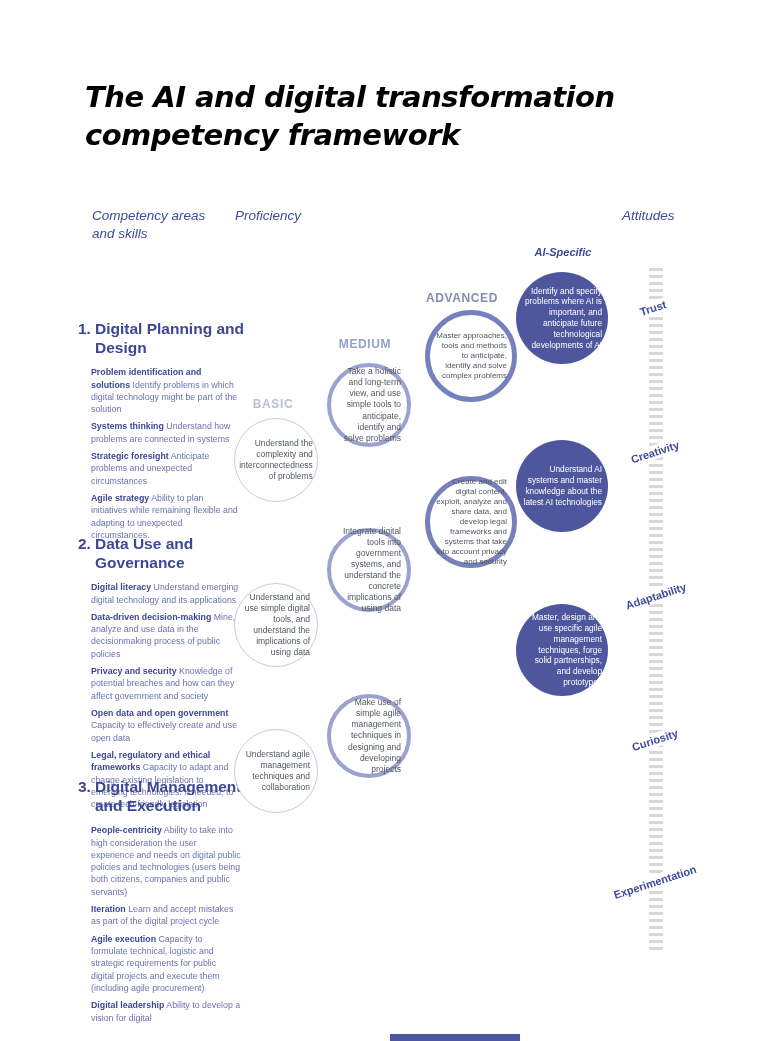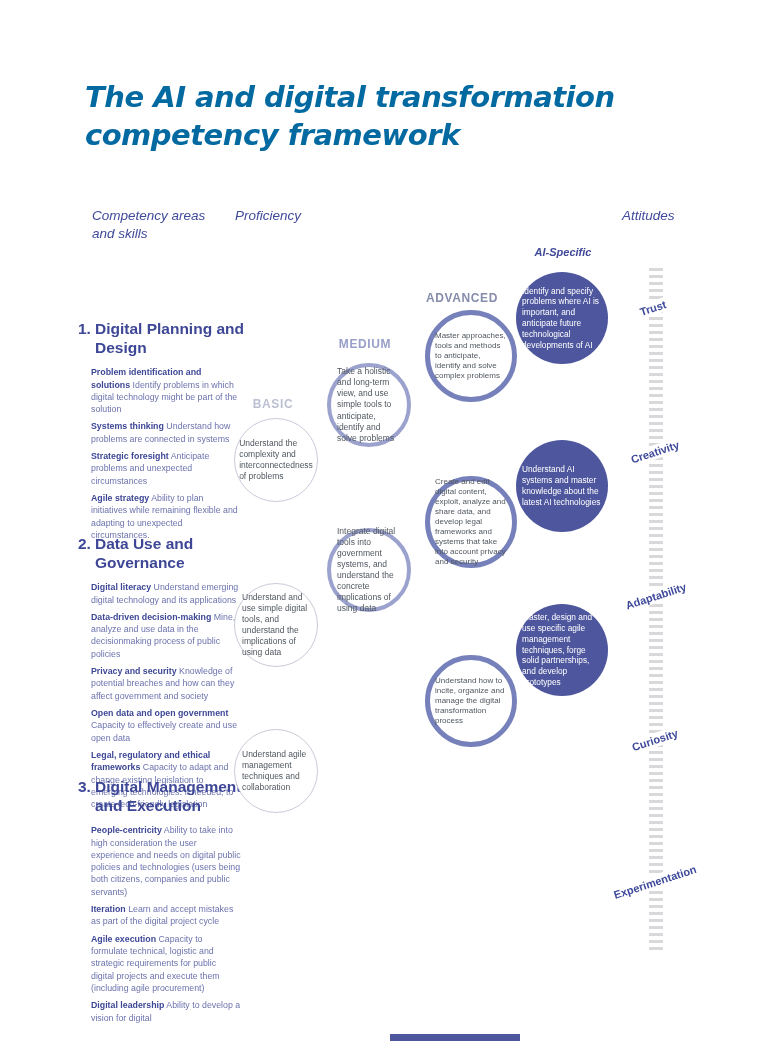--- a/index.html
+++ b/index.html
@@ -2,21 +2,21 @@
 <html><head>
 <meta charset="utf-8">
 <style>
   html,body{margin:0;padding:0;background:#fff;}
   .page{position:relative;width:768px;height:1041px;background:#fff;overflow:hidden;
         font-family:"Liberation Sans",sans-serif;}
 
   .title{position:absolute;left:85px;top:60px;width:590px;
          font-family:"DejaVu Sans","Liberation Sans",sans-serif;
          font-size:29px;font-weight:bold;font-style:italic;line-height:1.3;
-         color:#0369a1;letter-spacing:-0.5px;white-space:pre-line;}
+         color:#000000;letter-spacing:-0.5px;white-space:pre-line;}
 
   .col-header{position:absolute;font-size:13.5px;font-style:italic;color:#3f4a9a;
               line-height:1.3;white-space:pre-line;}
   .h-competency{left:92px;top:207px;width:140px;}
   .h-proficiency{left:235px;top:207px;}
   .h-attitudes{left:622px;top:207px;}
 
   .lvl{position:absolute;width:110px;text-align:center;font-size:12px;letter-spacing:0.6px;}
   .lvl-ai{left:508px;top:246px;font-size:11px;font-weight:bold;font-style:italic;
           color:#3e4897;letter-spacing:0;}
@@ -28,21 +28,21 @@
   .area-1{left:78px;top:320px;}
   .area-2{left:78px;top:535px;}
   .area-3{left:78px;top:778px;}
   .area-heading{display:flex;font-size:15.5px;font-weight:bold;color:#3d4796;line-height:1.2;}
   .area-heading .num{width:17px;flex:none;}
   .skills{margin:9px 0 0 13px;width:150px;}
   .skill{margin:0 0 5px 0;font-size:8.8px;line-height:1.4;color:#6b72ad;}
   .skill .term{font-weight:bold;color:#3d4796;}
 
   .circle{position:absolute;border-radius:50%;box-sizing:border-box;background:#fff;
-          display:flex;align-items:center;justify-content:center;text-align:left;
+          display:flex;align-items:center;justify-content:center;text-align:right;
           color:#50575f;line-height:1.3;}
   .c-basic{width:84px;height:84px;border:1px solid #c9cbd8;font-size:8.5px;padding:7px;}
   .c-medium{width:84px;height:84px;border:4px solid #9ba2ce;font-size:8.5px;padding:6px;}
   .c-advanced{width:92px;height:92px;border:5px solid #7680ba;font-size:8px;padding:5px;line-height:1.25;}
   .c-ai{width:92px;height:92px;background:#4e579e;color:#ffffff;font-size:8.3px;padding:6px;line-height:1.3;}
 
   .basic-1{left:234px;top:418px;} .basic-2{left:234px;top:583px;} .basic-3{left:234px;top:729px;}
   .medium-1{left:327px;top:363px;} .medium-2{left:327px;top:528px;} .medium-3{left:327px;top:694px;}
   .adv-1{left:425px;top:310px;} .adv-2{left:425px;top:476px;} .adv-3{left:425px;top:655px;}
   .ai-1{left:516px;top:272px;} .ai-2{left:516px;top:440px;} .ai-3{left:516px;top:604px;}
@@ -137,22 +137,22 @@
   <div class="circle c-advanced adv-2">
       <span>Create and edit digital content, exploit, analyze and share data, and develop legal frameworks and systems that take into account privacy and security</span>
     </div>
   <div class="circle c-ai ai-2">
       <span>Understand AI systems and master knowledge about the latest AI technologies</span>
     </div>
 
   <div class="circle c-basic basic-3">
       <span>Understand agile management techniques and collaboration</span>
     </div>
-  <div class="circle c-advanced adv-3">
-      <span>Understand how to incite, organize and manage the digital transformation process</span>
+  <div class="circle c-medium medium-3">
+      <span>Make use of simple agile management techniques in designing and developing projects</span>
     </div>
   <div class="circle c-ai ai-3">
       <span>Master, design and use specific agile management techniques, forge solid partnerships, and develop prototypes</span>
     </div>
 
   <div class="ladder"></div>
   <div class="attitude att-0">Trust</div>
   <div class="attitude att-1">Creativity</div>
   <div class="attitude att-2">Adaptability</div>
   <div class="attitude att-3">Curiosity</div>

